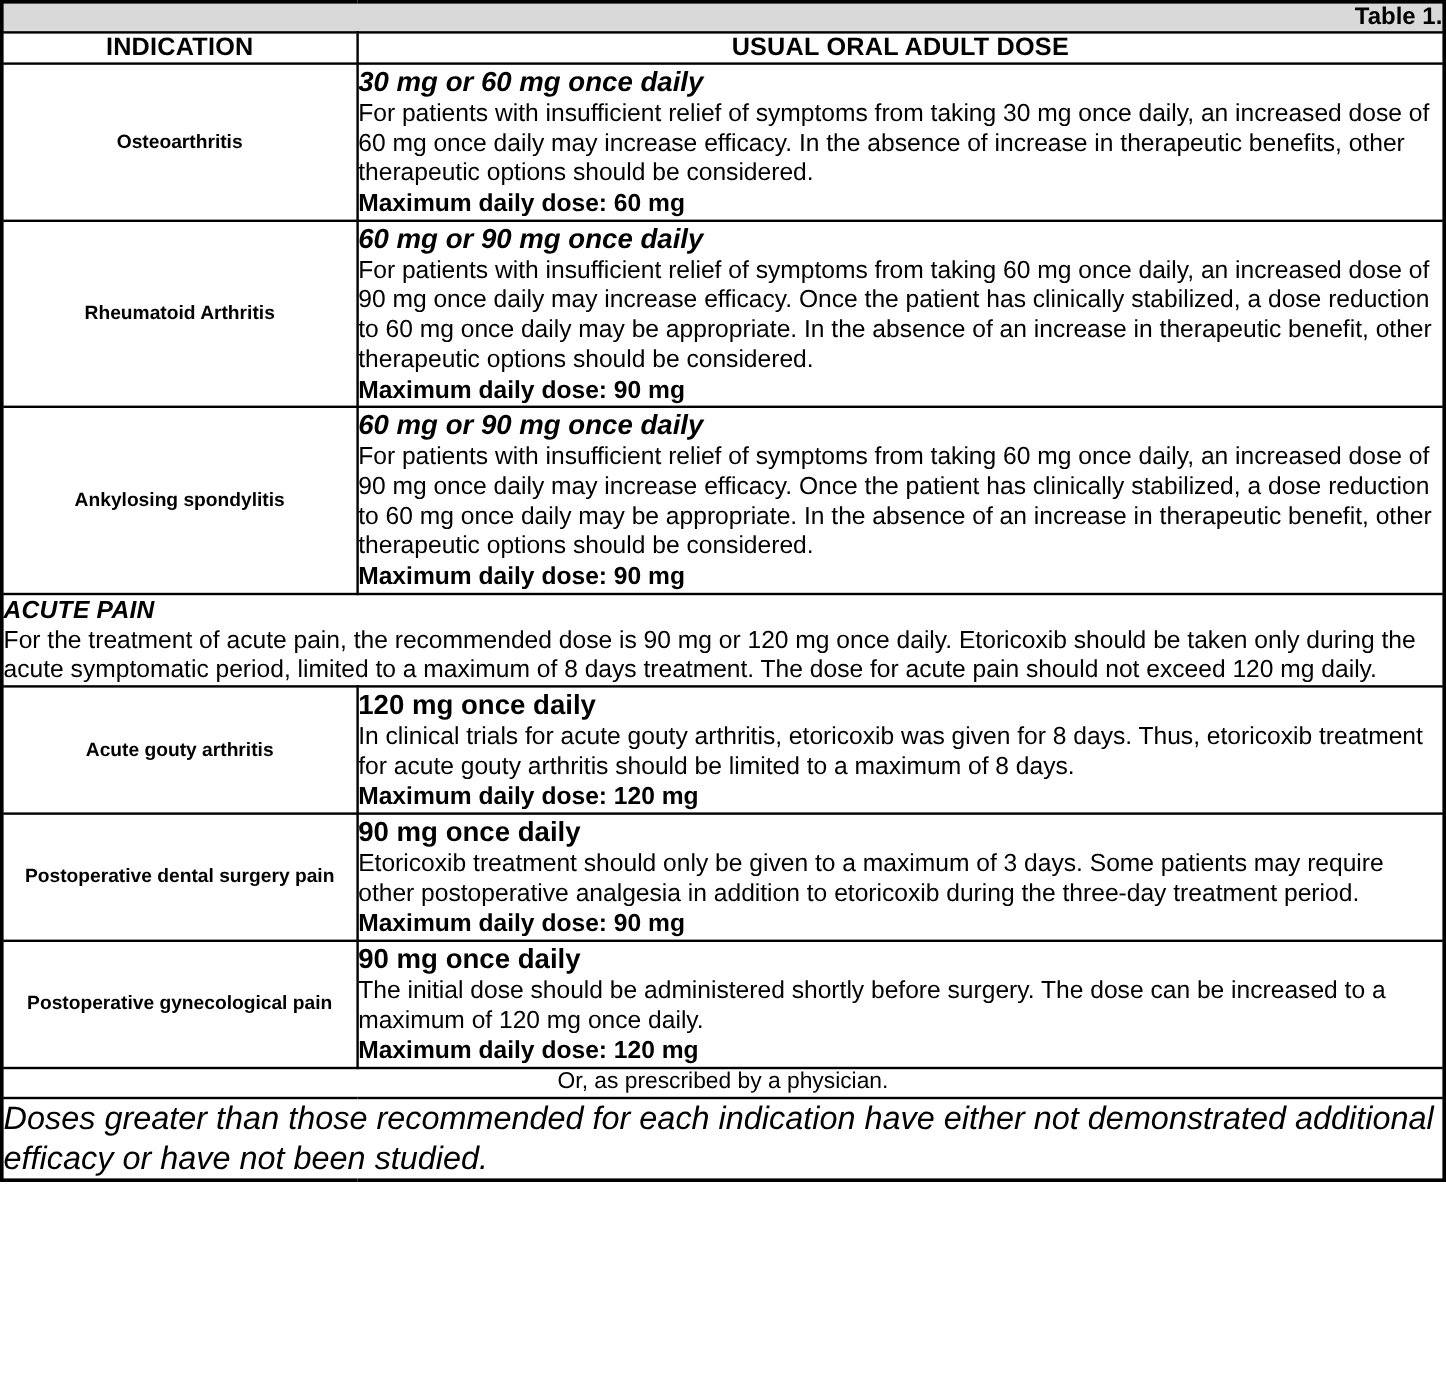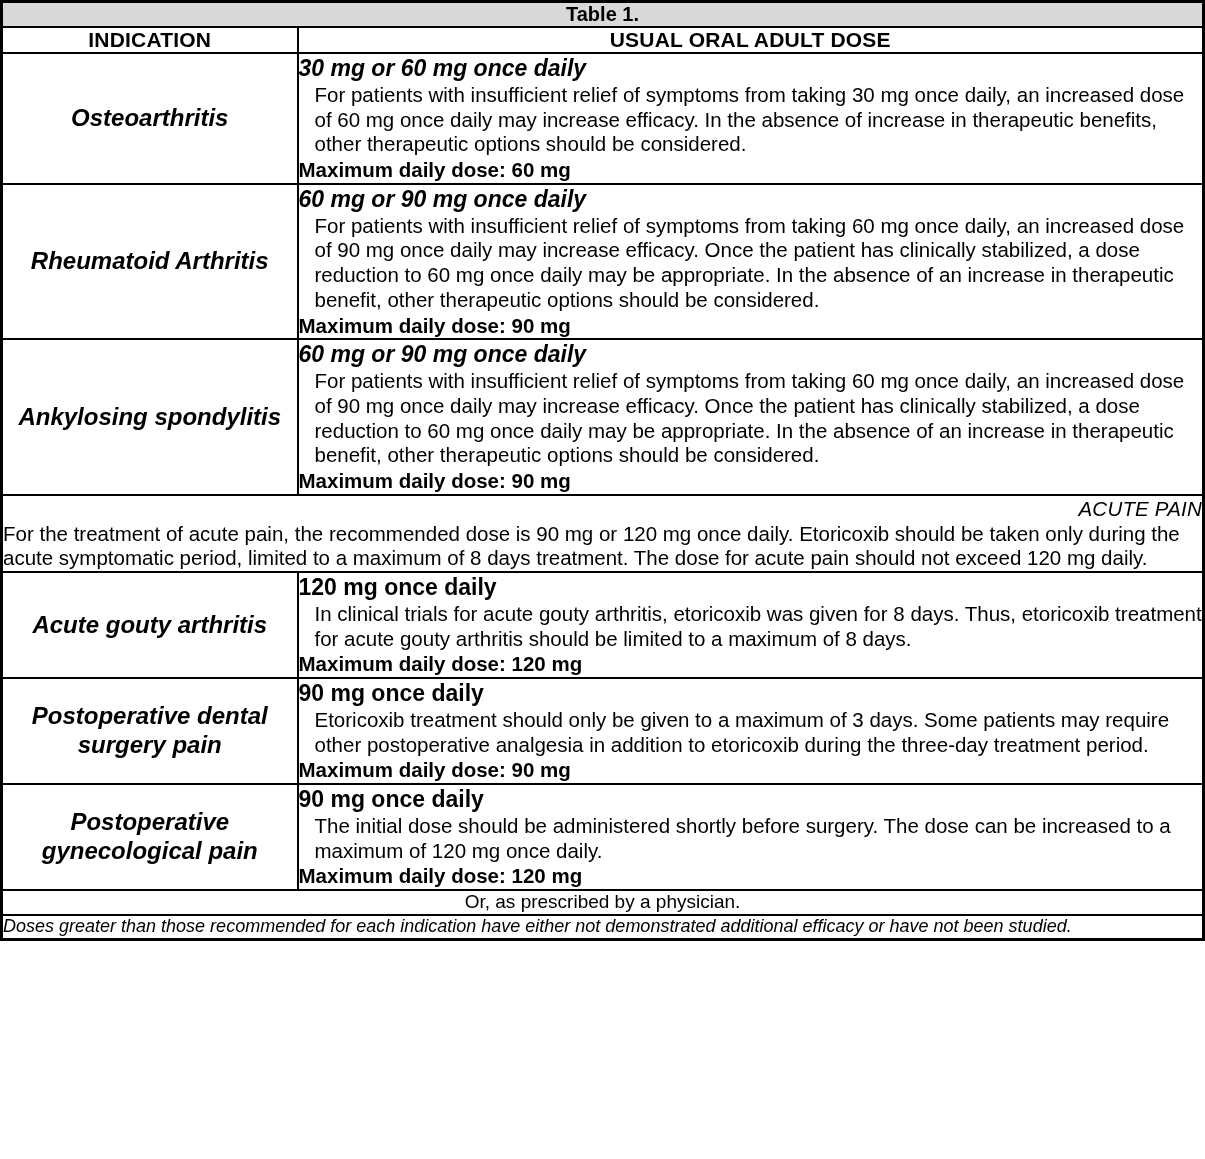--- a/index.html
+++ b/index.html
@@ -33,38 +33,37 @@
   }
   .cap-row td {
     background: #d9d9d9;
     border-bottom: 3px solid #000;
   }
   .caption-cell {
     padding: 4px 8px 5px 8px;
     font-weight: bold;
     font-size: 20px;
     line-height: 1.15;
-    text-align: center;
+    text-align: right;
     margin-top: 15px;
   }
   .colhead {
     text-align: center;
     font-weight: bold;
     font-size: 21px;
     padding: 5px 6px 6px 6px;
     letter-spacing: 0.2px;
   }
   .col-ind { width: 296px; }
   .col-dose { width: 906px; }
 
   .ind-cell {
     text-align: center;
     font-weight: bold;
-    font-style: italic;
-    font-size: 24px;
+    font-size: 16px;
     line-height: 1.2;
     padding: 6px 10px;
     margin-left: 44px;
   }
   .dose-cell {
     padding: 4px 9px 6px 9px;
     font-size: 20.5px;
     line-height: 1.21;
     text-align: left;
   }
@@ -76,58 +75,56 @@
     line-height: 1.25;
   }
   .dose-head.plain {
     font-style: normal;
   }
   .dose-body {
     display: block;
     text-align: left;
     font-size: 20.5px;
     line-height: 1.21;
-    margin-left: 16px;
   }
   .dose-max {
     display: block;
     text-align: left;
     font-weight: bold;
     font-size: 20.5px;
     line-height: 1.25;
   }
   .banner-cell {
     padding: 4px 9px 6px 9px;
   }
   .banner-title {
     display: block;
-    text-align: right;
-    font-weight: normal;
+    text-align: left;
+    font-weight: bold;
     font-style: italic;
     font-size: 20.5px;
     line-height: 1.25;
     letter-spacing: 0.2px;
-    padding-left: 16px;
   }
   .banner-body {
     display: block;
     text-align: left;
     font-size: 20.5px;
     line-height: 1.21;
   }
   .footer-center {
     text-align: center;
     font-size: 19px;
     padding: 6px 9px 7px 9px;
     line-height: 1.2;
   }
   .footer-note {
     text-align: left;
     font-style: italic;
-    font-size: 18px;
+    font-size: 27px;
     padding: 5px 9px 7px 9px;
     line-height: 1.22;
   }
   .r-tall { height: 130px; }
 </style>
 </head>
 <body>
 
 <div class="page">
 

